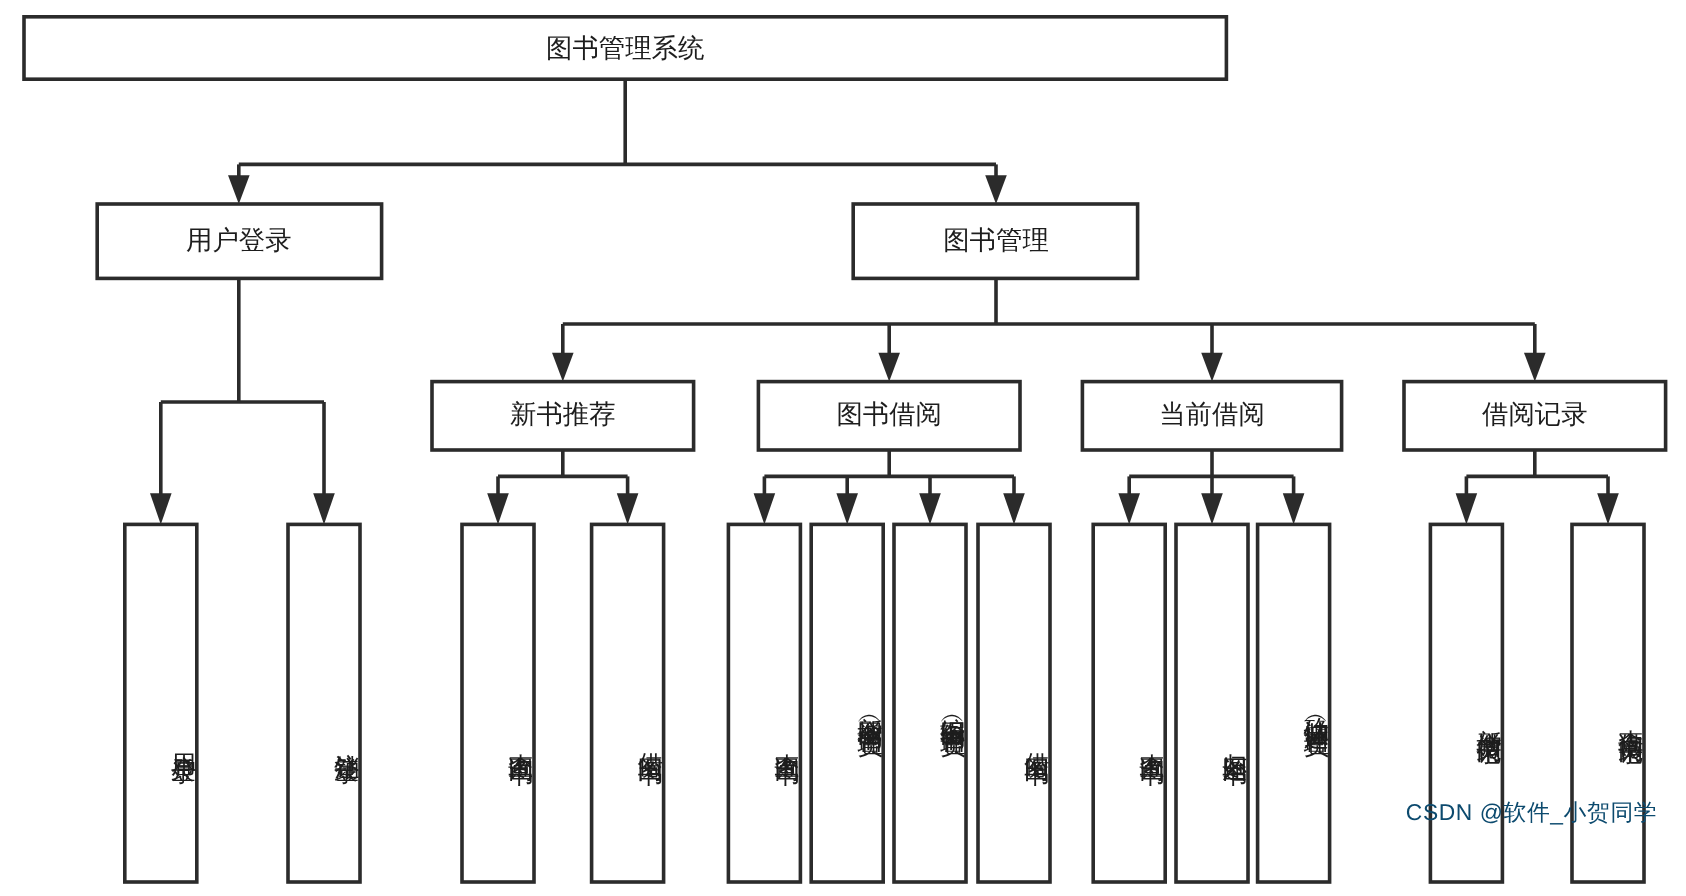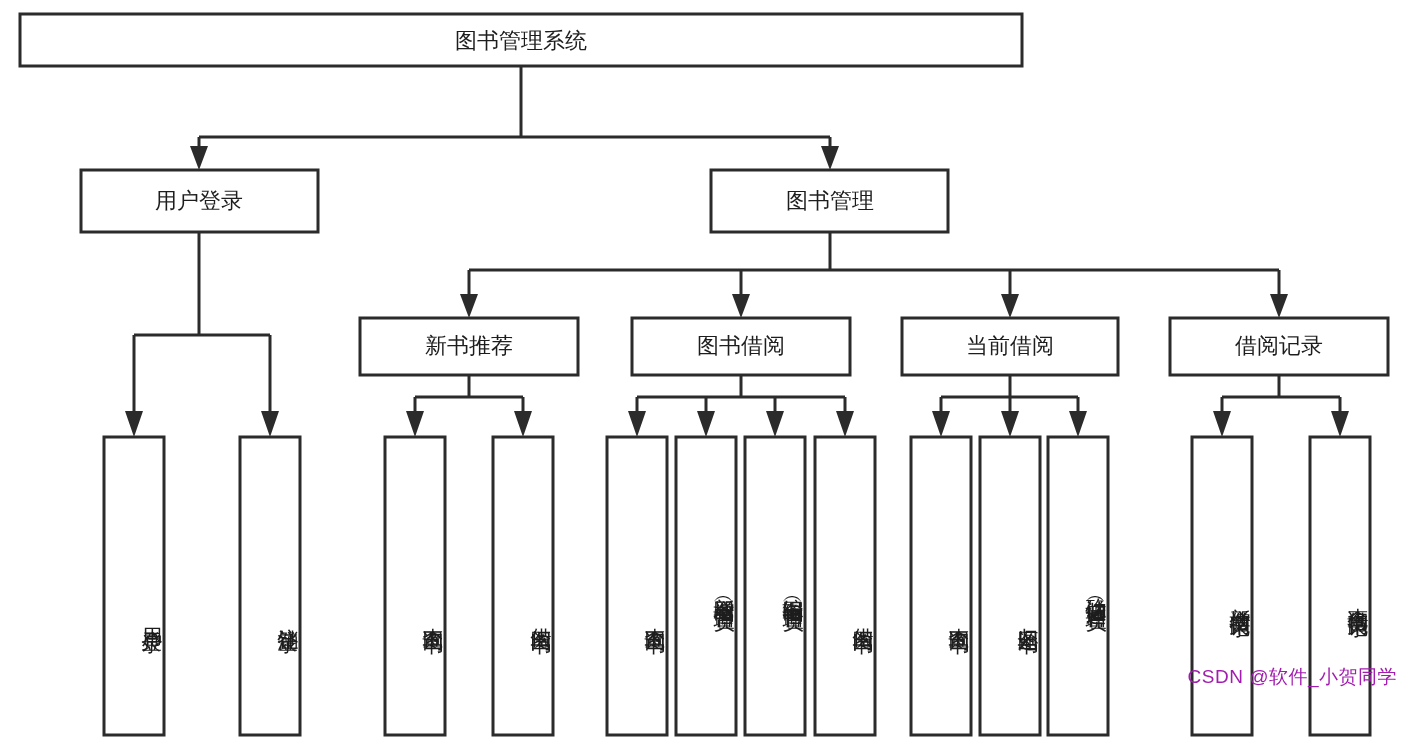--- a/index.html
+++ b/index.html
@@ -58,25 +58,25 @@
     color: #1d1d1d;
     letter-spacing: 2px;
     display: flex;
     align-items: flex-start;
     justify-content: center;
     white-space: nowrap;
     pointer-events: none;
   }
   .watermark {
     position: absolute;
-    right: 8px;
+    right: 24px;
     bottom: 4px;
     font-family: "Liberation Sans", "DejaVu Sans", sans-serif;
     font-size: 19px;
-    color: #a21caf;
+    color: #0c4a6e;
     letter-spacing: 0.5px;
     white-space: nowrap;
   }
 </style>
 </head>
 <body>
 
 <div id="diagram-root">
 
   <svg id="diagram-svg" viewBox="0 0 1405 747">

